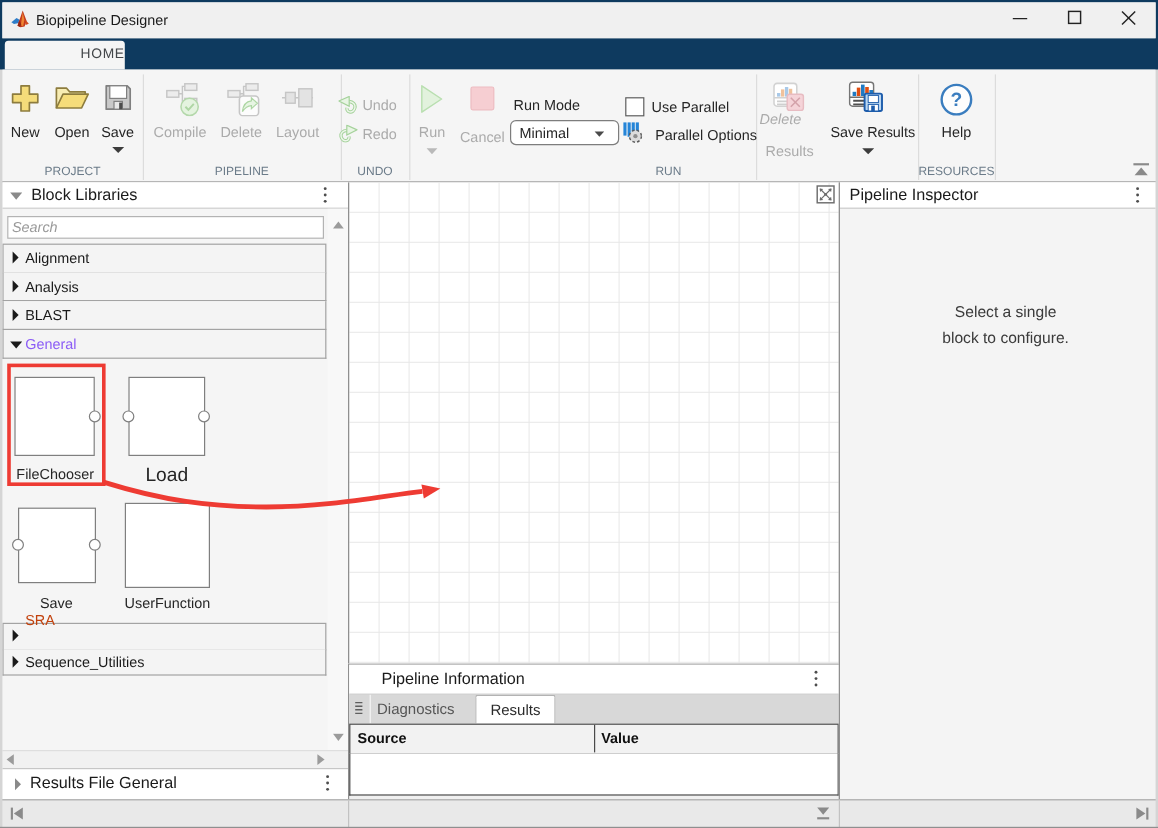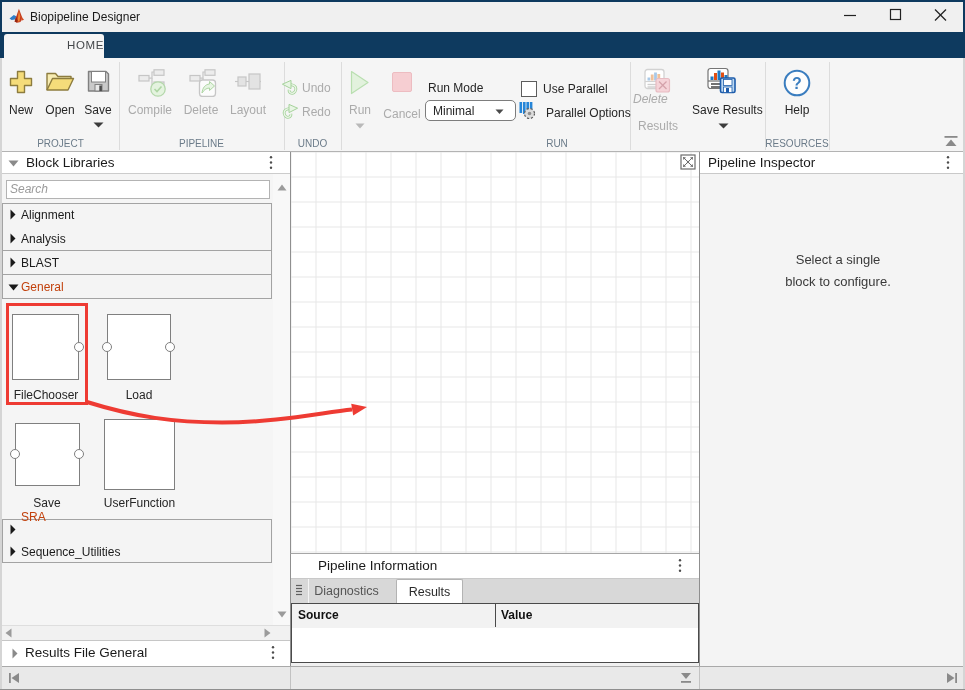--- a/index.html
+++ b/index.html
@@ -253,30 +253,30 @@
       <polygon points="0.5,0.5 5.5,5.5 0.5,10.5" fill="#1a1a1a"></polygon>
     </svg>
   <div class="abs" style="left:21px;top:232px;font-size:12px;color:#1a1a1a;">Analysis</div>
   <svg class="abs" style="left:10px;top:257px;" width="6" height="11" viewBox="0 0 6 11">
       <polygon points="0.5,0.5 5.5,5.5 0.5,10.5" fill="#1a1a1a"></polygon>
     </svg>
   <div class="abs" style="left:21px;top:256px;font-size:12px;color:#1a1a1a;">BLAST</div>
   <svg class="abs" style="left:8px;top:284px;" width="11" height="7" viewBox="0 0 11 7">
       <polygon points="0.5,0.5 10.5,0.5 5.5,6.5" fill="#1a1a1a"></polygon>
     </svg>
-  <div class="abs" style="left:21px;top:280px;font-size:12px;color:#c2410c;">General</div>
+  <div class="abs" style="left:21px;top:280px;font-size:12px;color:#8b5cf6;">General</div>
 
   <div class="abs" style="left:12px;top:314px;width:65px;height:64px;background:#fff;border:1px solid #7f7f7f;"></div>
   <div class="abs" style="left:74px;top:342px;width:8px;height:8px;background:#fff;border:1px solid #7f7f7f;border-radius:50%;"></div>
   <div class="abs" style="left:4px;top:388px;width:84px;text-align:center;font-size:12px;color:#262626;">FileChooser</div>
 
   <div class="abs" style="left:107px;top:314px;width:62px;height:64px;background:#fff;border:1px solid #7f7f7f;"></div>
   <div class="abs" style="left:102px;top:342px;width:8px;height:8px;background:#fff;border:1px solid #7f7f7f;border-radius:50%;"></div>
   <div class="abs" style="left:165px;top:342px;width:8px;height:8px;background:#fff;border:1px solid #7f7f7f;border-radius:50%;"></div>
-  <div class="abs" style="left:97px;top:388px;width:84px;text-align:center;font-size:12px;color:#262626;">Load</div>
+  <div class="abs" style="left:97px;top:388px;width:84px;text-align:center;font-size:16px;color:#262626;">Load</div>
 
   <div class="abs" style="left:15px;top:423px;width:63px;height:61px;background:#fff;border:1px solid #7f7f7f;"></div>
   <div class="abs" style="left:10px;top:449px;width:8px;height:8px;background:#fff;border:1px solid #7f7f7f;border-radius:50%;"></div>
   <div class="abs" style="left:74px;top:449px;width:8px;height:8px;background:#fff;border:1px solid #7f7f7f;border-radius:50%;"></div>
   <div class="abs" style="left:5px;top:496px;width:84px;text-align:center;font-size:12px;color:#262626;">Save</div>
 
   <div class="abs" style="left:104px;top:419px;width:69px;height:69px;background:#fff;border:1px solid #7f7f7f;"></div>
   <div class="abs" style="left:97px;top:496px;width:85px;text-align:center;font-size:12px;color:#262626;">UserFunction</div>
 
   <div class="abs" style="left:2px;top:519px;width:268px;height:21px;background:#f4f4f4;border:1px solid #a3a3a3;"></div>

